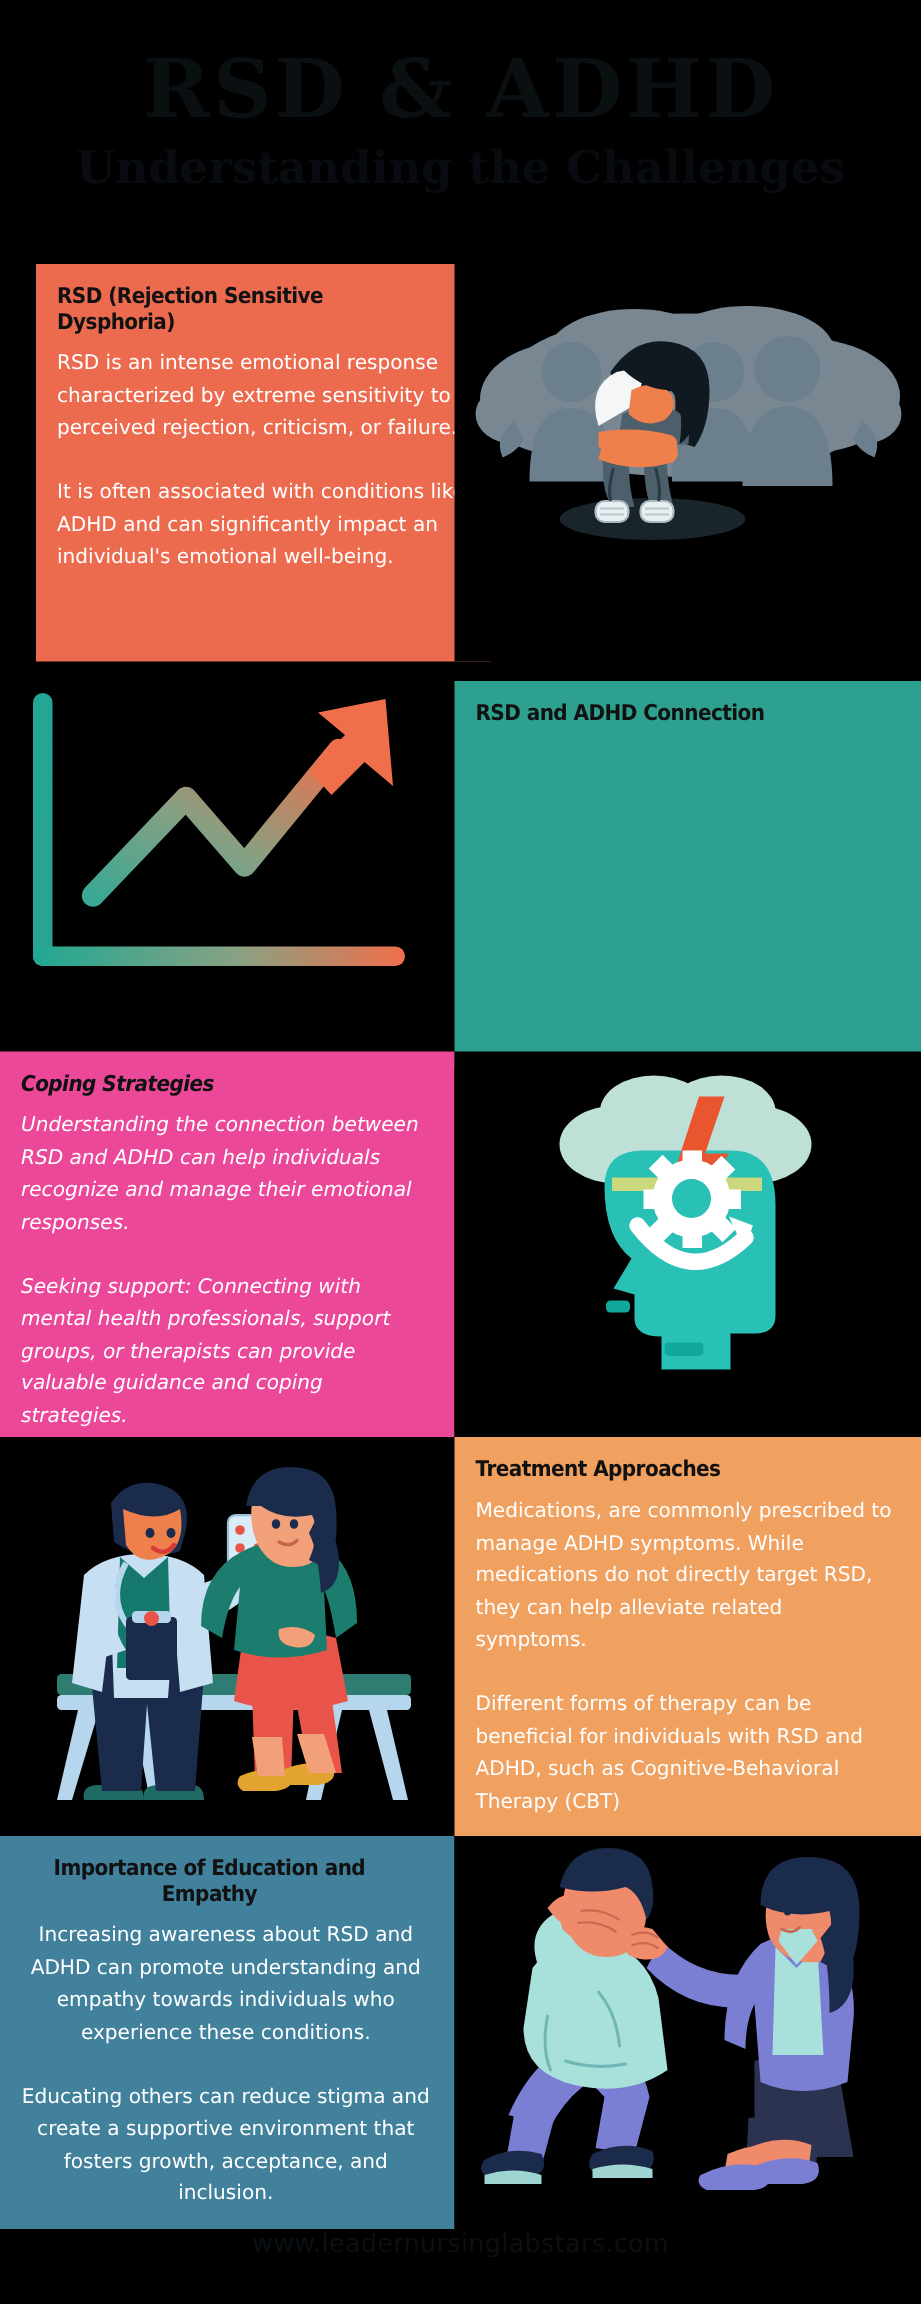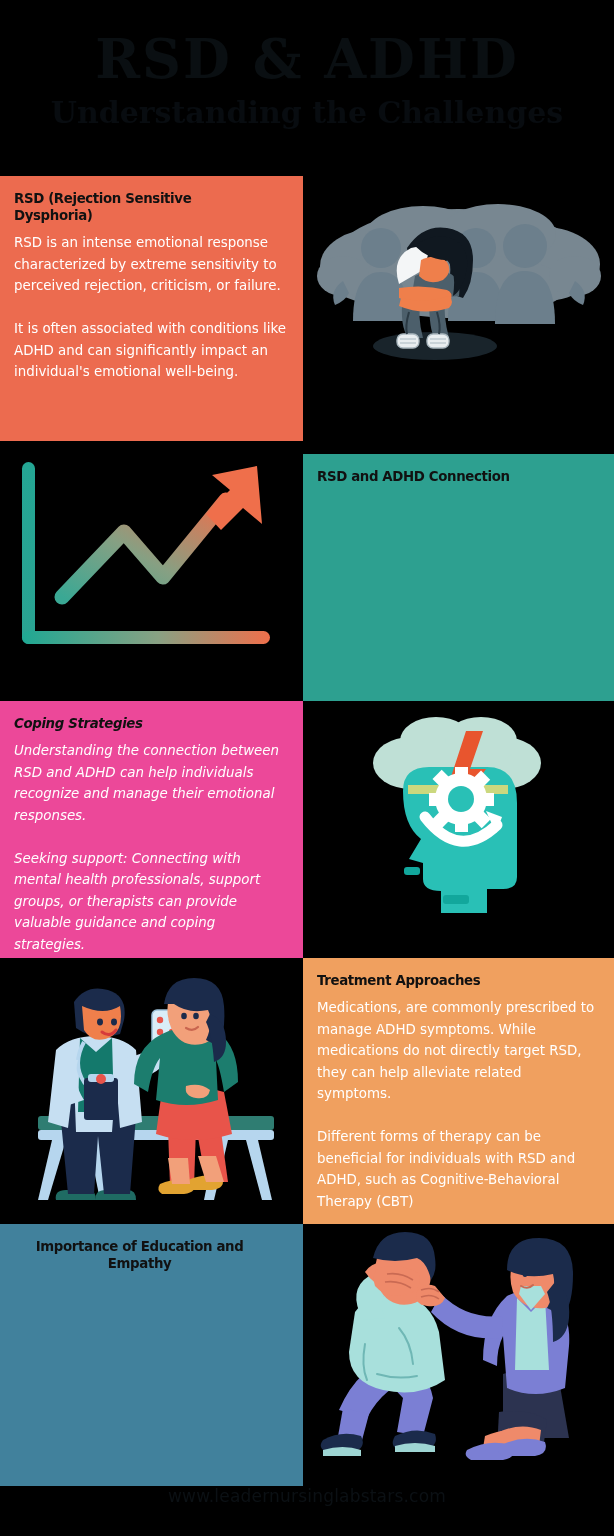--- a/index.html
+++ b/index.html
@@ -78,21 +78,21 @@
   .panel-body {
     font-family: "DejaVu Sans", sans-serif;
     font-size: 13.4px;
     color: #ffffff;
     line-height: 21.5px;
     margin: 0;
     white-space: pre-line;
   }
 
   
-  .p-orange { background: #ec6b4f; }
+  .p-orange { background: #ec6b4f; margin-left: 24px; }
   .p-teal   { background: #2da090; }
   .p-yellow { background: #ec4899; font-style: italic; }
   .p-peach  { background: #f0a05f; }
   .p-blue   { background: #41819c; text-align: center; }
 
   
   .art {
     position: absolute;
     background: #000000;
     overflow: hidden;
@@ -358,20 +358,23 @@
       <h2 class="panel-heading">Treatment Approaches</h2>
       <p class="panel-body">Medications, are commonly prescribed to manage ADHD symptoms. While medications do not directly target RSD, they can help alleviate related symptoms.
 
 Different forms of therapy can be beneficial for individuals with RSD and ADHD, such as Cognitive-Behavioral Therapy (CBT)</p>
     </div>
   </div>
 
   <div class="panel p-blue" style="left:0px; top:1224px; width:303px; height:262px;">
     <div class="panel-inner">
       <h2 class="panel-heading">Importance of Education and Empathy</h2>
+      <p class="panel-body">Increasing awareness about RSD and ADHD can promote understanding and empathy towards individuals who experience these conditions.
+
+Educating others can reduce stigma and create a supportive environment that fosters growth, acceptance, and inclusion.</p>
     </div>
   </div>
 
   <div class="art" style="left:303px; top:1224px; width:311px; height:262px;">
     <svg width="311" height="262" viewBox="0 0 311 262" aria-hidden="true">
 
       <g>
 
         <path d="M36 186 q20 -46 58 -52 l22 18 q-36 10 -52 42 Z" fill="#7b7fd4"></path>
         <path d="M40 184 l-6 34 l24 2 l8 -30 Z" fill="#7b7fd4"></path>

